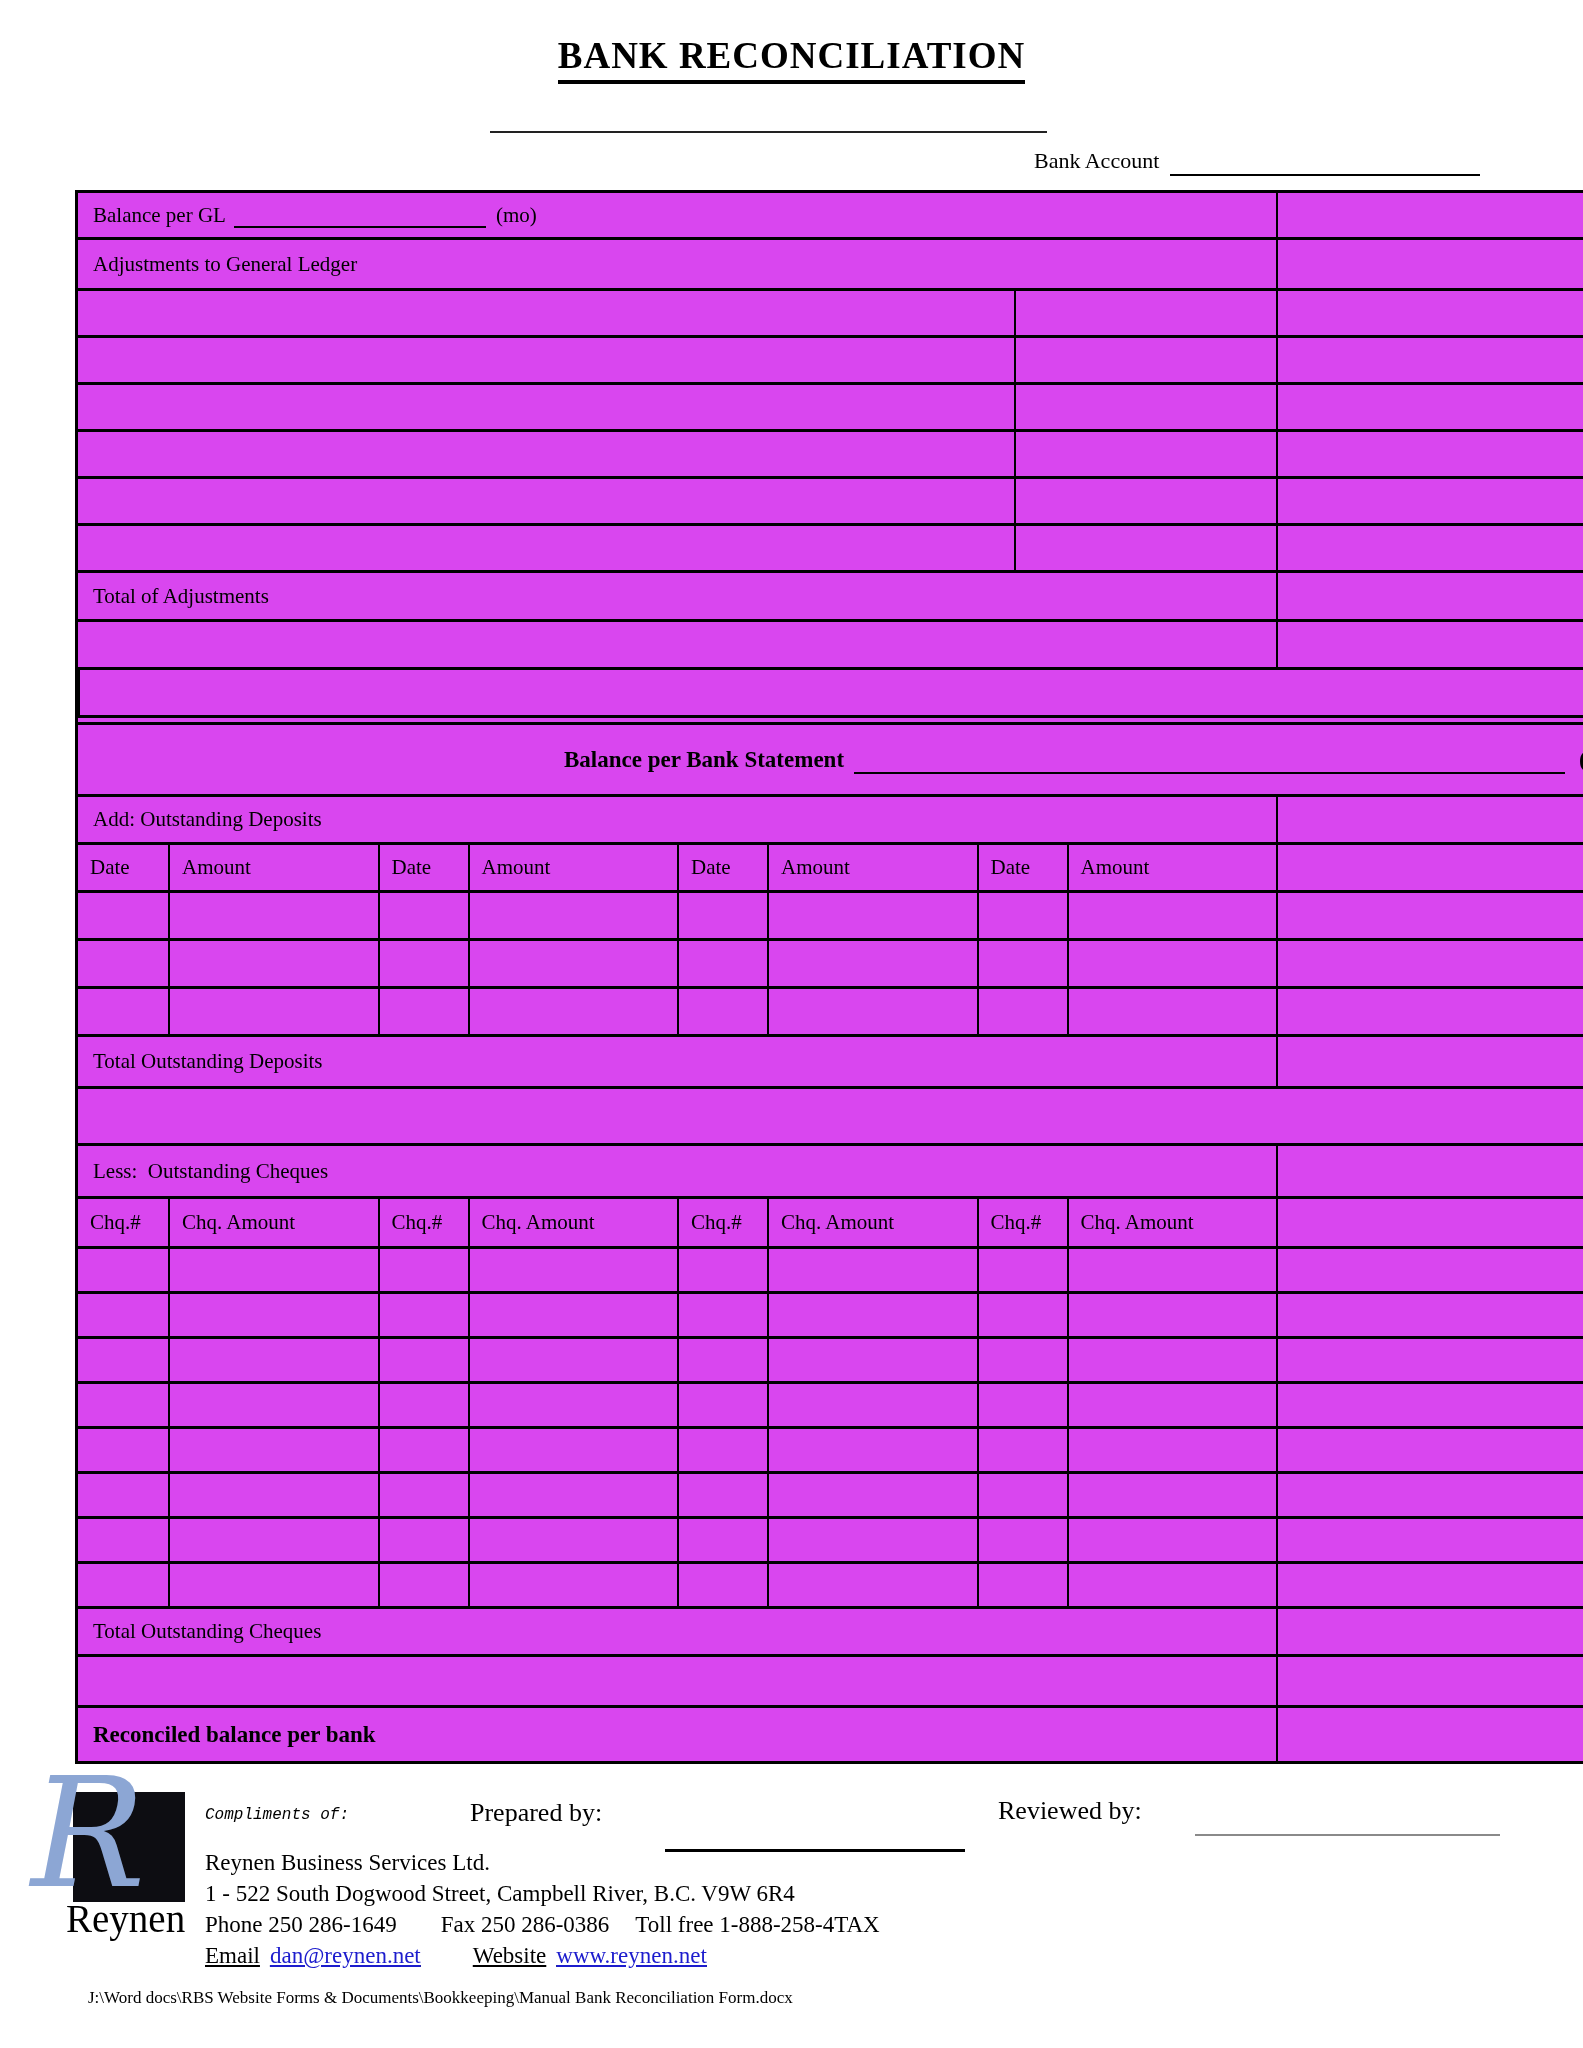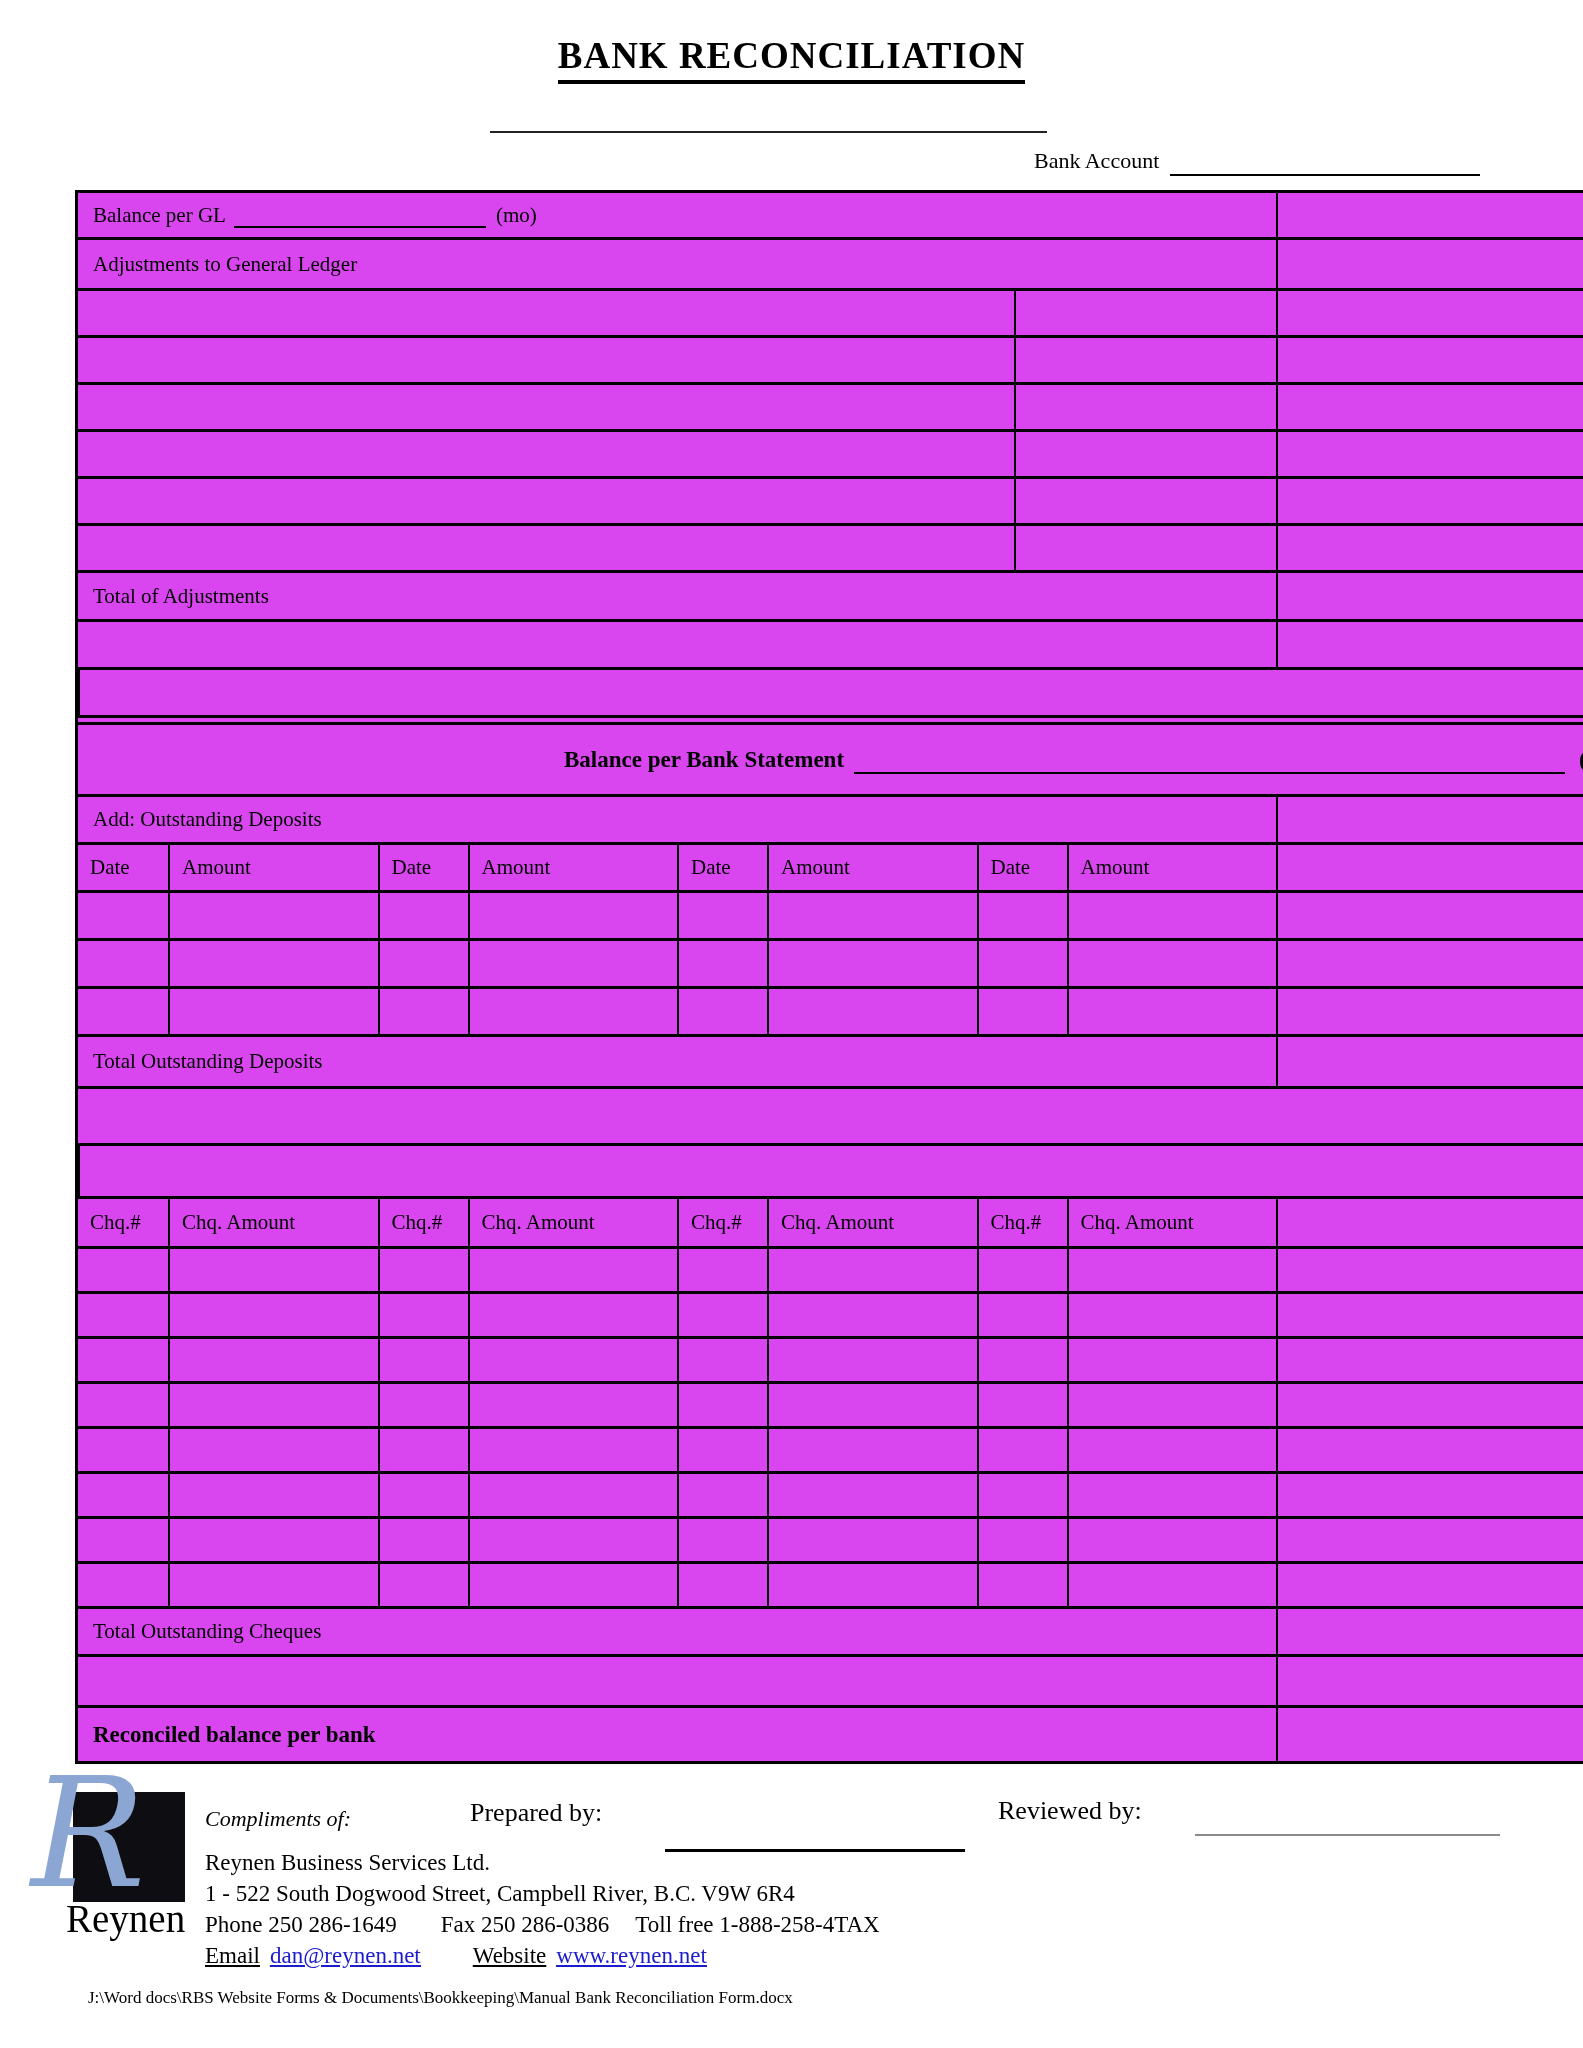--- a/index.html
+++ b/index.html
@@ -55,21 +55,21 @@
   }
   .bankstmt-line{flex:1;border-bottom:2px solid #000;height:26px;margin:0 14px 0 10px;}
   .hdr-cell{justify-content:flex-start;padding-left:12px;font-size:21px;}
   
   .logo-box{position:absolute;left:73px;top:1792px;width:112px;height:110px;background:#0d0d12;overflow:visible;}
   .logo-r{
     position:absolute;left:-42px;top:-34px;font-size:152px;line-height:1;
     font-style:italic;color:#8ca6d4;font-family:"DejaVu Serif","Liberation Serif",serif;
   }
   .logo-wordmark{position:absolute;left:66px;top:1896px;font-size:39px;color:#000;}
-  .compliments{position:absolute;left:205px;top:1806px;font-style:italic;font-size:22px;}
+  .compliments{position:absolute;left:205px;top:1806px;font-style:italic;font-size:16px;font-family:Liberation Mono, monospace;}
   .prepared-label{position:absolute;left:470px;top:1798px;font-size:26px;}
   .prepared-line{position:absolute;left:665px;top:1849px;width:300px;height:3px;background:#000;}
   .reviewed-label{position:absolute;left:998px;top:1796px;font-size:26px;}
   .reviewed-line{position:absolute;left:1195px;top:1834px;width:305px;height:2px;background:#8a8a8a;}
   .f-company{position:absolute;left:205px;top:1850px;font-size:23px;}
   .f-address{position:absolute;left:205px;top:1881px;font-size:23px;}
   .f-phone{position:absolute;left:205px;top:1912px;font-size:23px;display:flex;}
   .f-phone .gap40{display:inline-block;width:44px;}
   .f-phone .gap24{display:inline-block;width:26px;}
   .f-email{position:absolute;left:205px;top:1943px;font-size:23px;display:flex;align-items:baseline;text-decoration:underline;}
@@ -215,20 +215,21 @@
     <div class="row h52">
       <div class="cell main lbl">Total Outstanding Deposits</div>
       <div class="cell rcol"></div>
     </div>
 
     <div class="row h57">
       <div class="cell main"></div>
     </div>
 
     <div class="row h53">
+      <div class="cell main lbl">Less:  Outstanding Cheques</div>
       <div class="cell rcol"></div>
     </div>
 
     <div class="row h50">
       <div class="cell wide90 hdr-cell">Chq.#</div>
       <div class="cell amt v hdr-cell">Chq. Amount</div>
       <div class="cell wide90 v hdr-cell">Chq.#</div>
       <div class="cell amt v hdr-cell">Chq. Amount</div>
       <div class="cell wide90 v hdr-cell">Chq.#</div>
       <div class="cell amt v hdr-cell">Chq. Amount</div>

